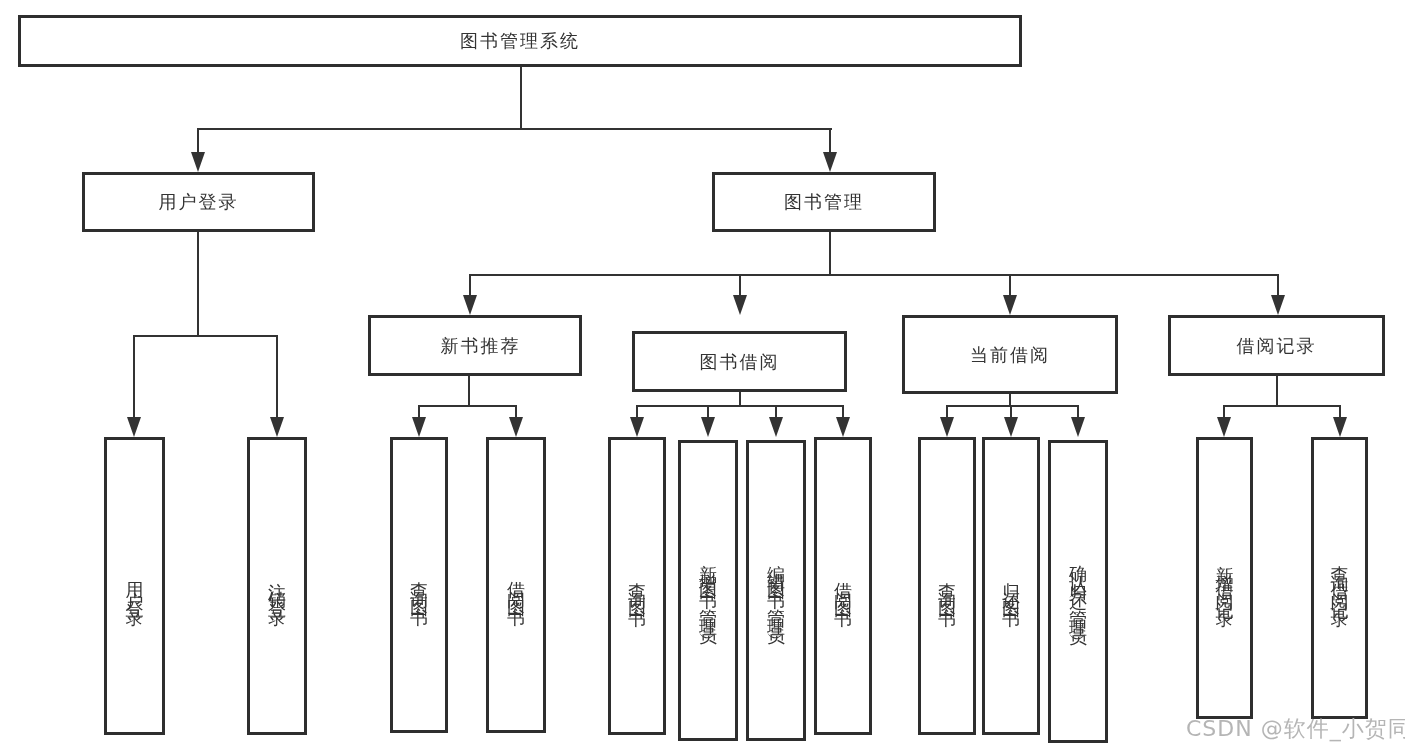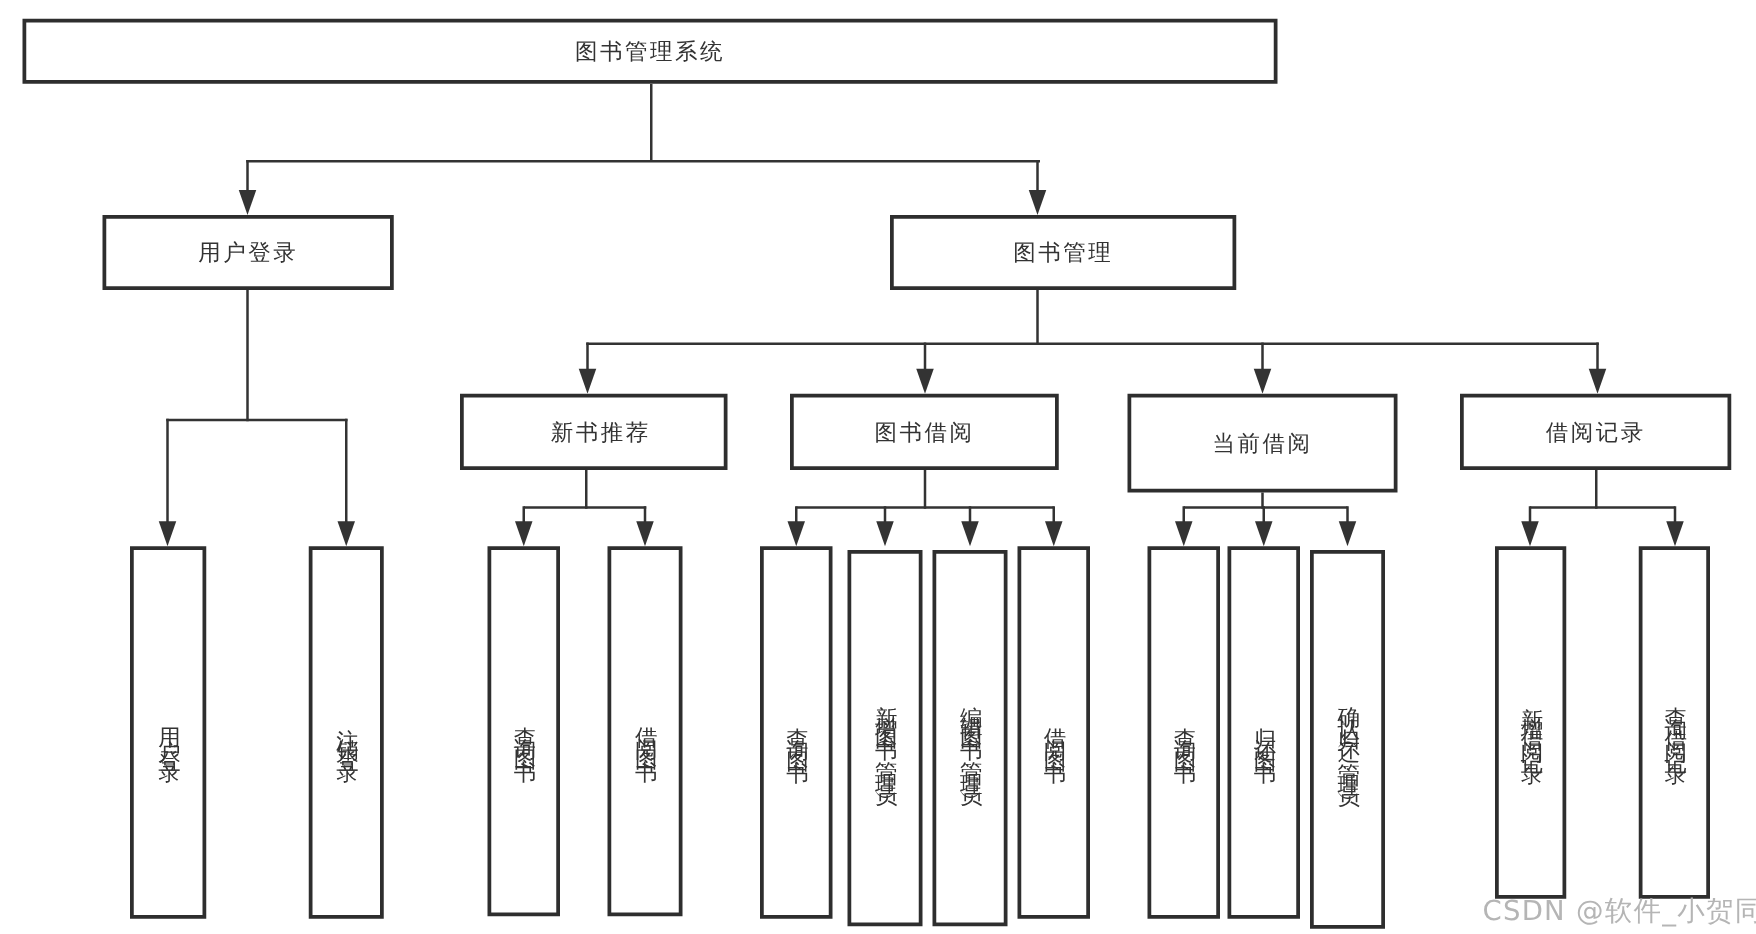--- a/index.html
+++ b/index.html
@@ -70,21 +70,21 @@
   <div class="vl" style="left:520px;top:67px;height:62px;"></div>
   <div class="hl" style="left:197px;top:128px;width:635px;"></div>
   <div class="vl" style="left:197px;top:128px;height:26px;"></div>
   <div class="ah" style="left:191px;top:152px;"></div>
   <div class="vl" style="left:829px;top:128px;height:26px;"></div>
   <div class="ah" style="left:823px;top:152px;"></div>
 
   <div class="box h" style="left:82px;top:172px;width:233px;height:60px;">
     <span>用户登录</span>
   </div>
-  <div class="box h" style="left:712px;top:172px;width:277px;height:60px;">
+  <div class="box h" style="left:712px;top:172px;width:224px;height:60px;">
     <span>图书管理</span>
   </div>
 
   <div class="vl" style="left:197px;top:232px;height:105px;"></div>
   <div class="hl" style="left:133px;top:335px;width:145px;"></div>
   <div class="vl" style="left:133px;top:335px;height:84px;"></div>
   <div class="ah" style="left:127px;top:417px;"></div>
   <div class="vl" style="left:276px;top:335px;height:84px;"></div>
   <div class="ah" style="left:270px;top:417px;"></div>
 
@@ -95,21 +95,21 @@
   <div class="vl" style="left:739px;top:274px;height:23px;"></div>
   <div class="ah" style="left:733px;top:295px;"></div>
   <div class="vl" style="left:1009px;top:274px;height:23px;"></div>
   <div class="ah" style="left:1003px;top:295px;"></div>
   <div class="vl" style="left:1277px;top:274px;height:23px;"></div>
   <div class="ah" style="left:1271px;top:295px;"></div>
 
   <div class="box h" style="left:368px;top:315px;width:214px;height:61px;padding-left:11px;">
     <span>新书推荐</span>
   </div>
-  <div class="box h" style="left:632px;top:315px;width:215px;height:61px;">
+  <div class="box h" style="left:632px;top:331px;width:215px;height:61px;">
     <span>图书借阅</span>
   </div>
   <div class="box h" style="left:902px;top:315px;width:216px;height:79px;">
     <span>当前借阅</span>
   </div>
   <div class="box h" style="left:1168px;top:315px;width:217px;height:61px;">
     <span>借阅记录</span>
   </div>
 
   <div class="vl" style="left:468px;top:376px;height:31px;"></div>

